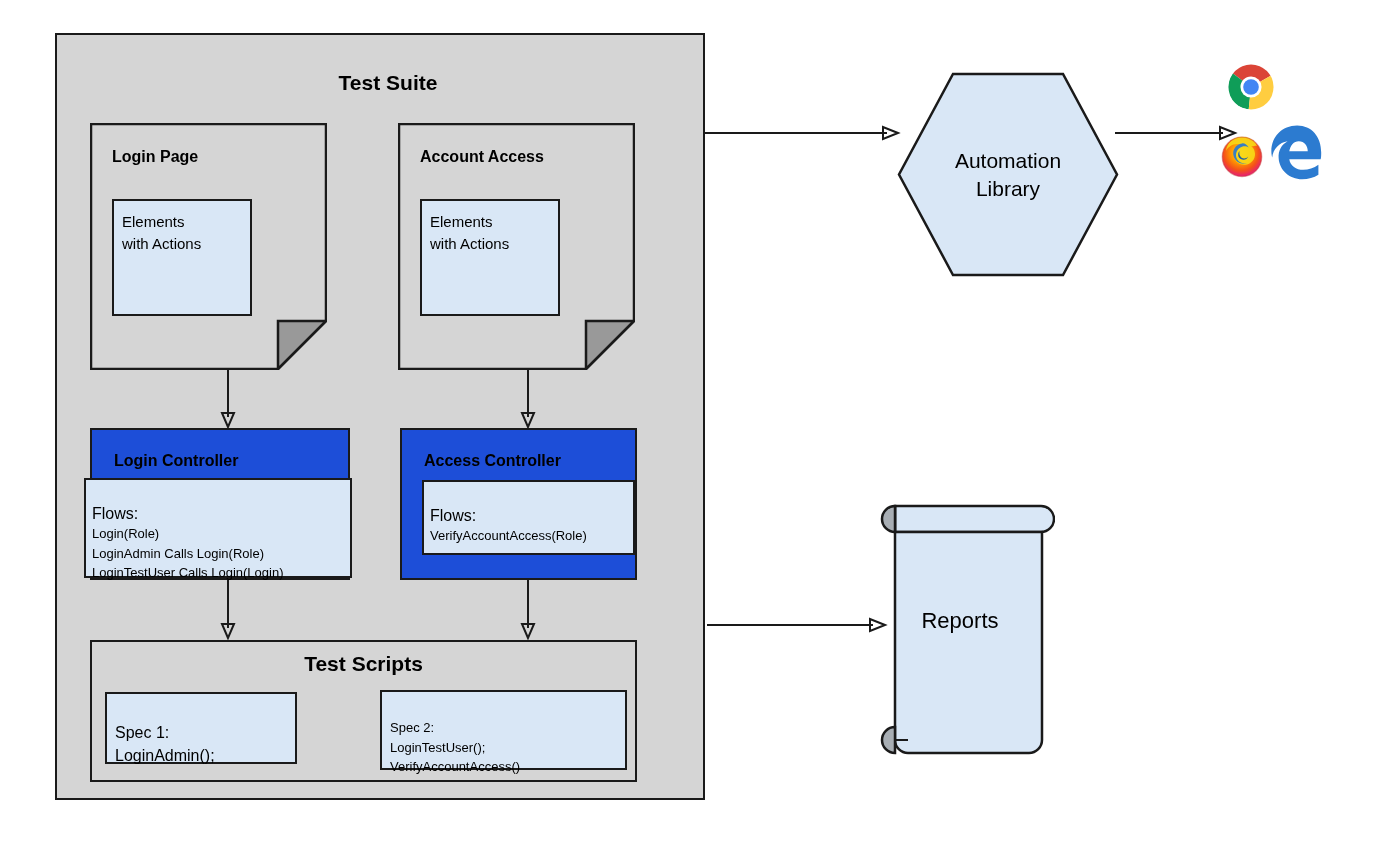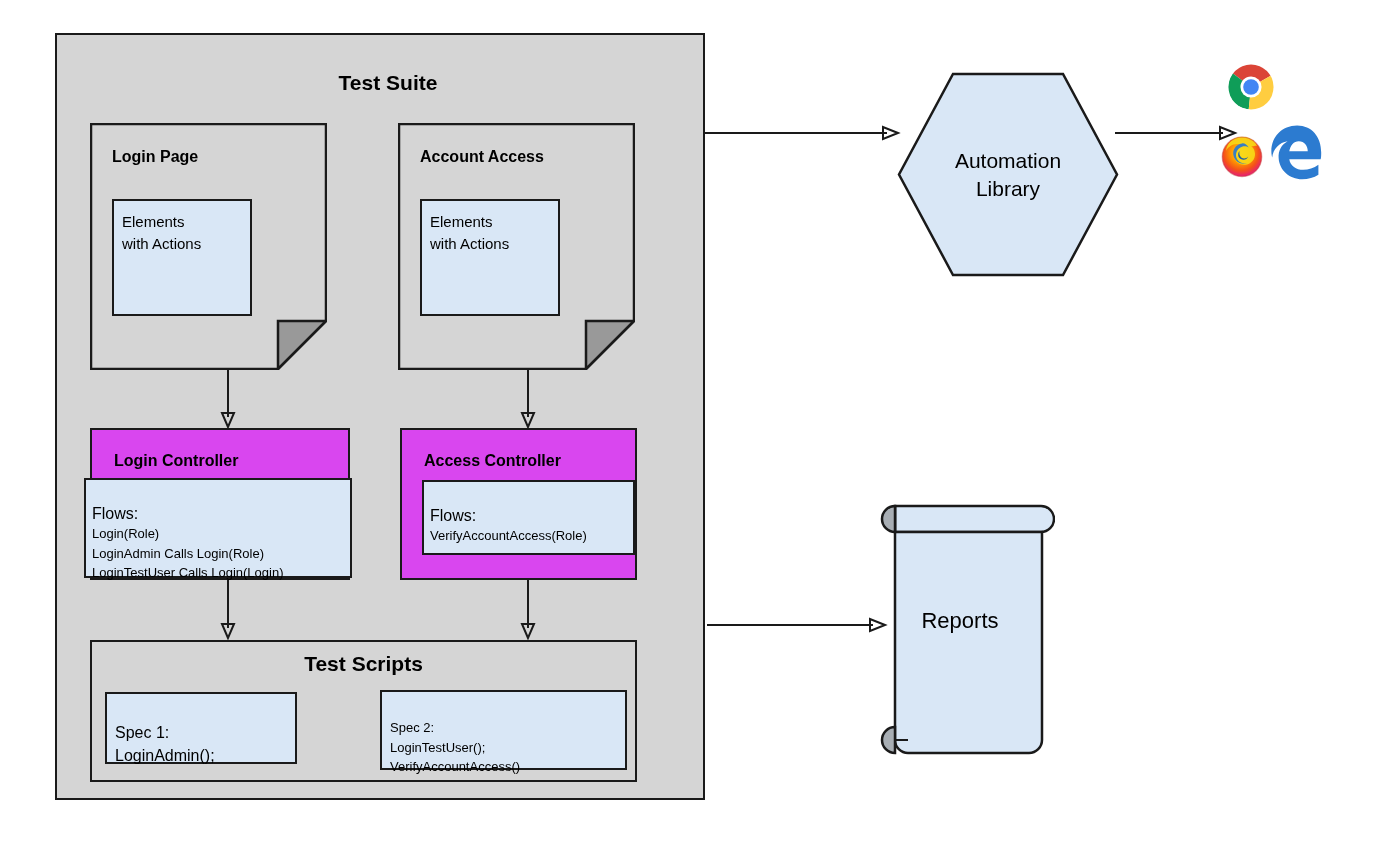--- a/index.html
+++ b/index.html
@@ -79,21 +79,21 @@
     padding: 10px 0 0 8px;
   }
   #login-page-doc   { left: 90px;  top: 123px; }
   #account-access-doc { left: 398px; top: 123px; }
 
   
   .controller {
     position: absolute;
     box-sizing: border-box;
     border: 2px solid #1a1a1a;
-    background: #d946ef;
+    background: #1d4ed8;
   }
   .controller-title {
     position: absolute;
     left: 22px;
     top: 22px;
     font-weight: bold;
     font-size: 16px;
   }
   .flows-box {
     position: absolute;

